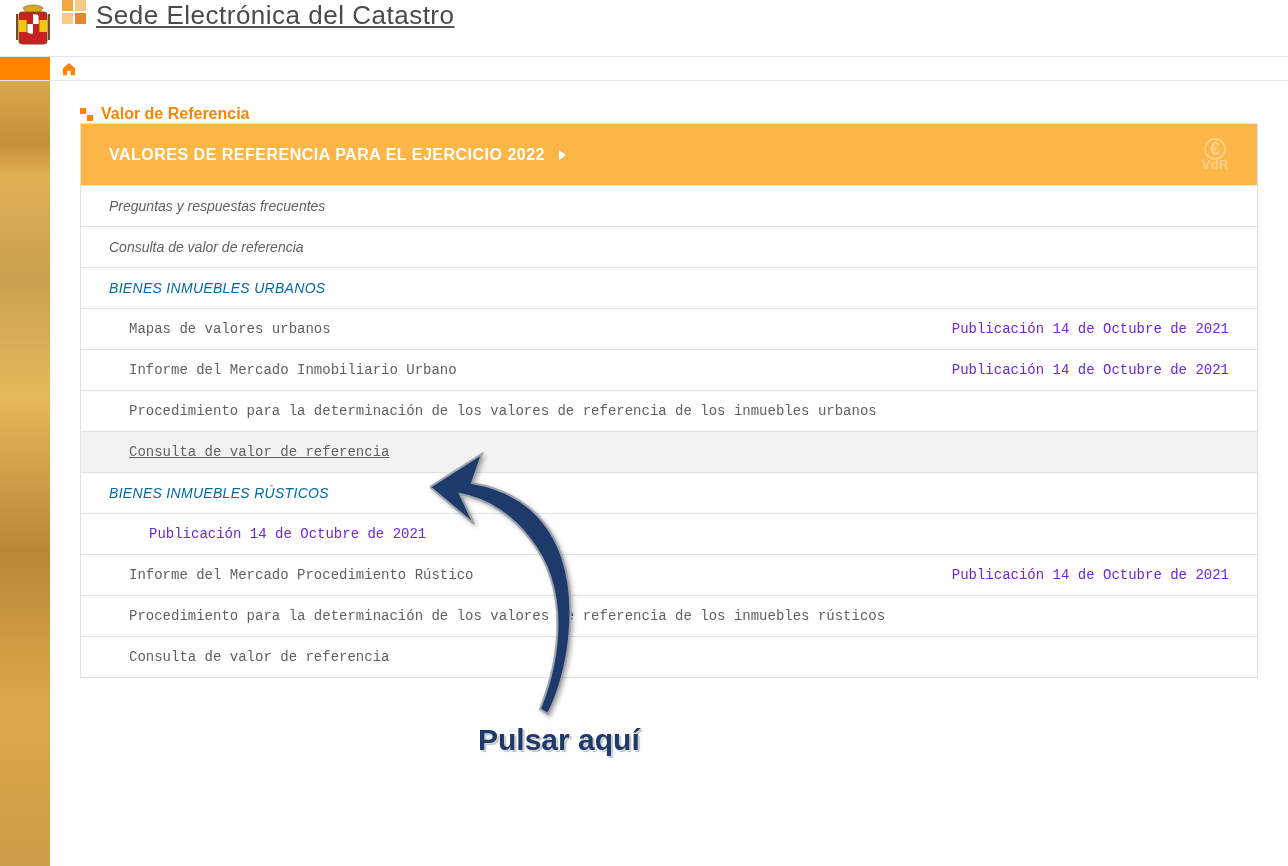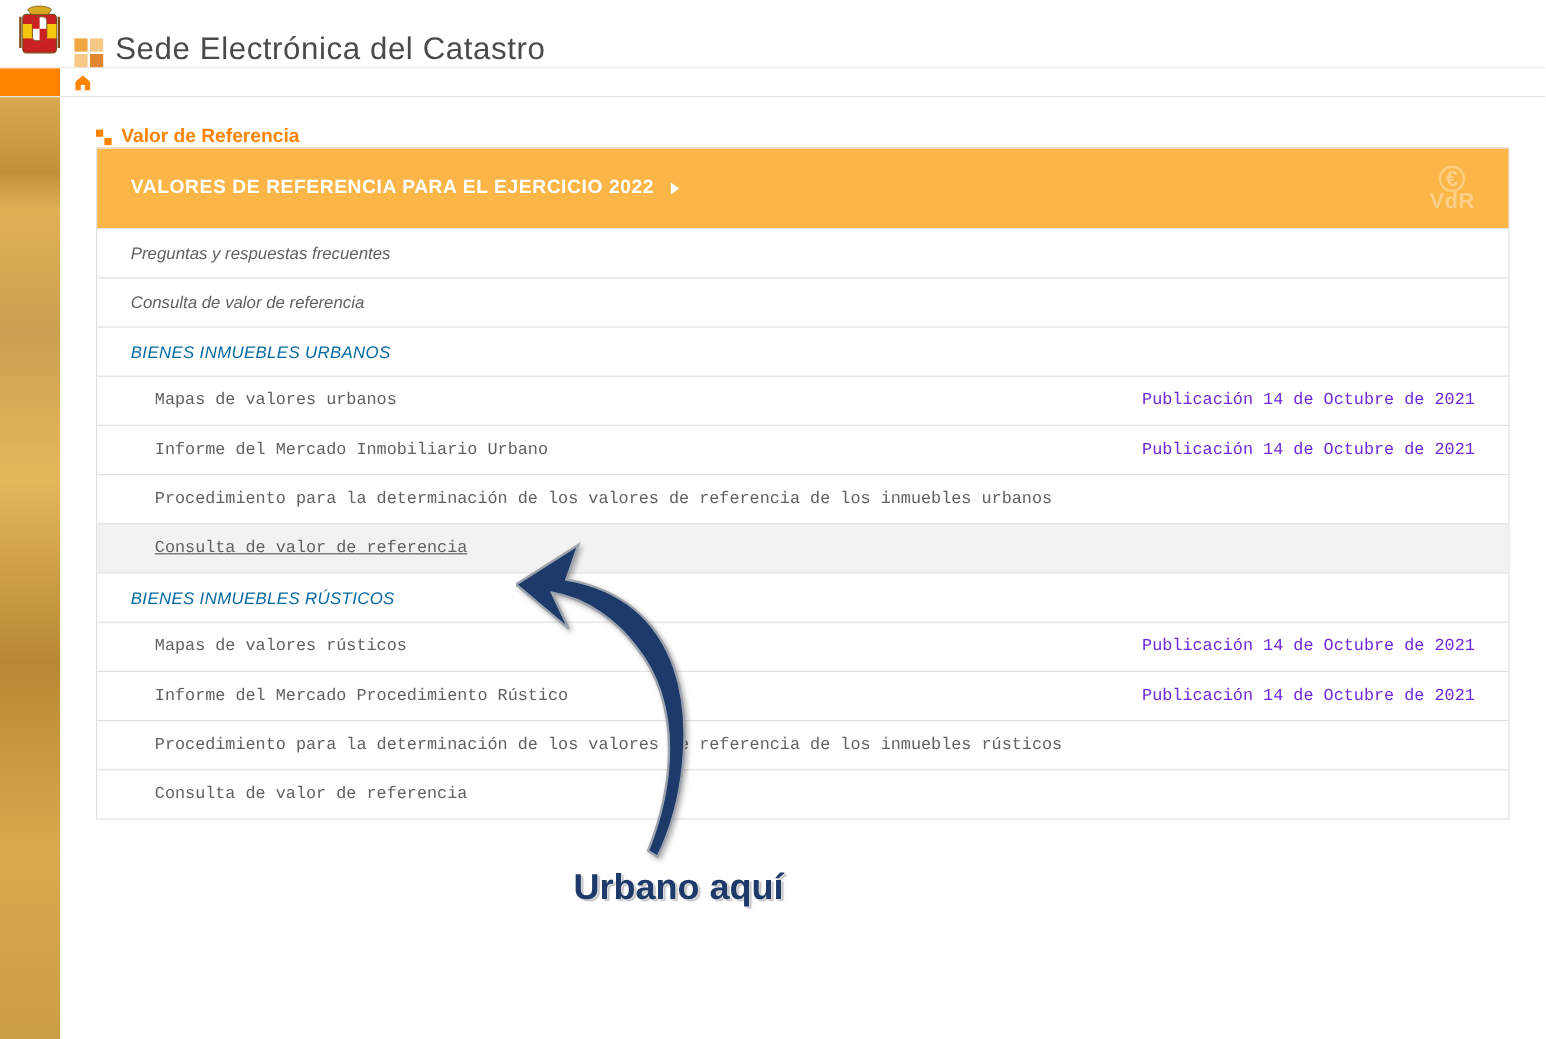--- a/index.html
+++ b/index.html
@@ -4,22 +4,23 @@
 <style>
   * { box-sizing: border-box; margin: 0; padding: 0; }
   html, body { width: 1288px; height: 866px; font-family: Verdana, Geneva, sans-serif; background: #fff; color: #555; }
   .page { display: flex; flex-direction: column; width: 100%; height: 100%; }
 
   
   .top-header {
     height: 57px;
     border-bottom: 1px solid #e5e5e5;
     display: flex;
-    align-items: flex-end;
+    align-items: flex-start;
     background: #fff;
+    text-decoration: underline;
   }
   .escudo {
     width: 50px; height: 50px;
     margin: 3px 0 3px 8px;
     display: flex; align-items: center; justify-content: center;
   }
   .escudo svg { width: 40px; height: 48px; }
   .logo-sq {
     margin-left: 4px;
     width: 24px; height: 24px;
@@ -88,21 +89,21 @@
     padding: 14px 28px;
     font-weight: 700;
     letter-spacing: 0.5px;
     border-top: 1px solid #e1e1e1;
     display: flex; align-items: center; justify-content: space-between;
   }
   .panel-header-left { display: flex; align-items: center; gap: 14px; }
   .chev { width: 0; height: 0; border-top: 5px solid transparent; border-bottom: 5px solid transparent; border-left: 7px solid #fff; display:inline-block; }
   .vdr-badge { opacity: 0.35; font-weight:700; font-size:14px; line-height:1; text-align:center; }
   .vdr-badge .euro { font-size:18px; border:2px solid rgba(255,255,255,.9); border-radius:50%; width:22px;height:22px; display:inline-flex;align-items:center;justify-content:center;}
-  .vdr-badge .txt { display:block; margin-top:-2px; font-size:18px; }
+  .vdr-badge .txt { display:block; margin-top:-2px; font-size:13px; }
 
   .list { }
   .row {
     border-top: 1px solid #e1e1e1;
     display: flex; align-items: center; justify-content: space-between;
     font-size: 14px;
     color: #616161;
     cursor: pointer;
   }
   .row.indent0 { padding: 12px 28px; font-style: italic; }
@@ -207,21 +208,20 @@
             <div class="row indent1">
               <span class="label">Procedimiento para la determinación de los valores de referencia de los inmuebles urbanos</span>
             </div>
             <div class="row indent1 highlight">
               <span class="label">Consulta de valor de referencia</span>
             </div>
             <div class="row indent0 section-head">
               <span class="label">BIENES INMUEBLES RÚSTICOS</span>
             </div>
             <div class="row indent1">
-              <span class="label">Mapas de valores rústicos</span>
               <span class="meta">Publicación 14 de Octubre de 2021</span>
             </div>
             <div class="row indent1">
               <span class="label">Informe del Mercado Procedimiento Rústico</span>
               <span class="meta">Publicación 14 de Octubre de 2021</span>
             </div>
             <div class="row indent1">
               <span class="label">Procedimiento para la determinación de los valores de referencia de los inmuebles rústicos</span>
             </div>
             <div class="row indent1">
@@ -236,17 +236,17 @@
                    C 130 220, 140 150, 100 100
                    C 85 80, 60 60, 30 55
                    L 44 85
                    L 0 48
                    L 52 15
                    L 42 44
                    C 88 52, 118 78, 132 118
                    C 148 165, 140 230, 118 275 Z" fill="#1d3a6a" stroke="#9da3ad" stroke-width="2"></path>
         </svg>
       </div>
-      <div class="annotation-text">Urbano aquí</div>
+      <div class="annotation-text">Pulsar aquí</div>
 
     </div>
   </div>
 </div>
 
 </body></html>

